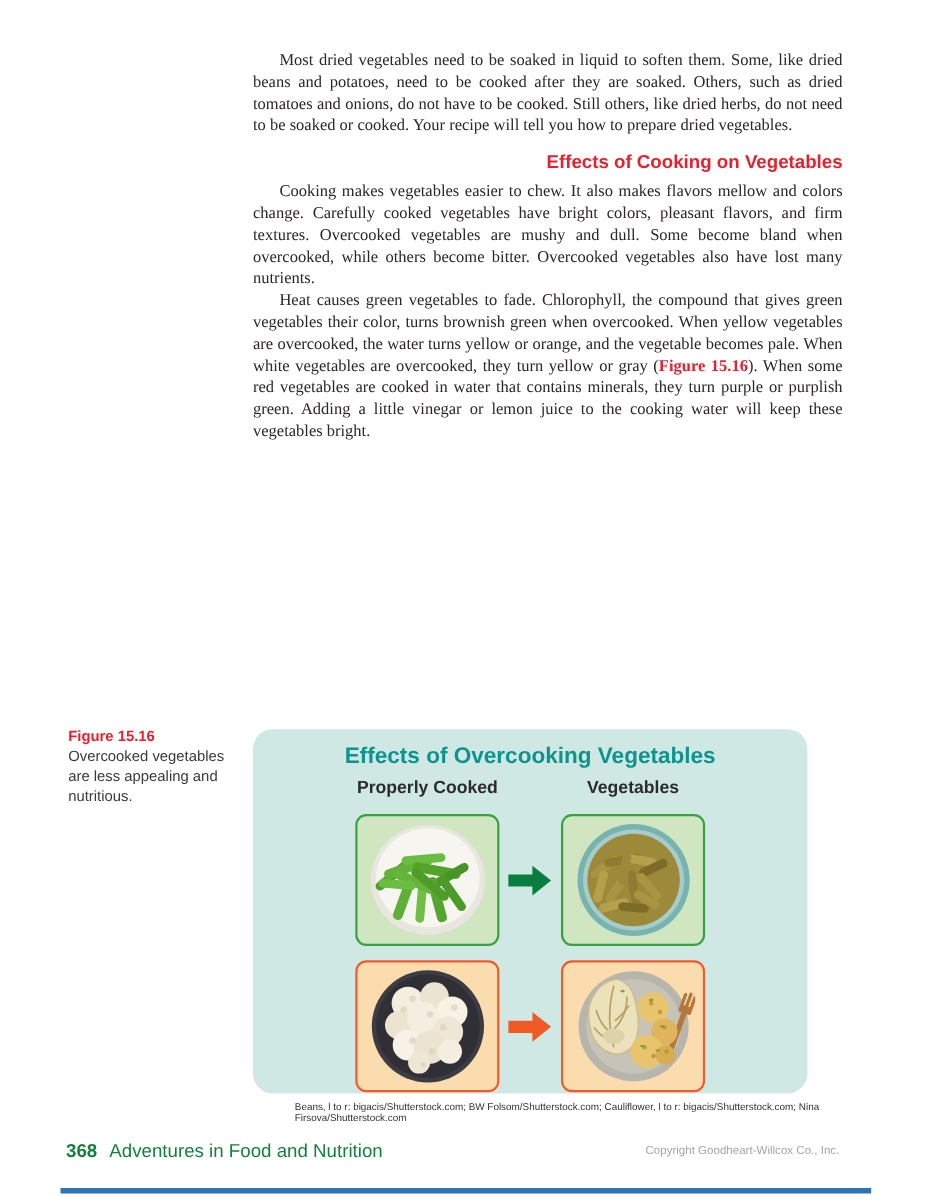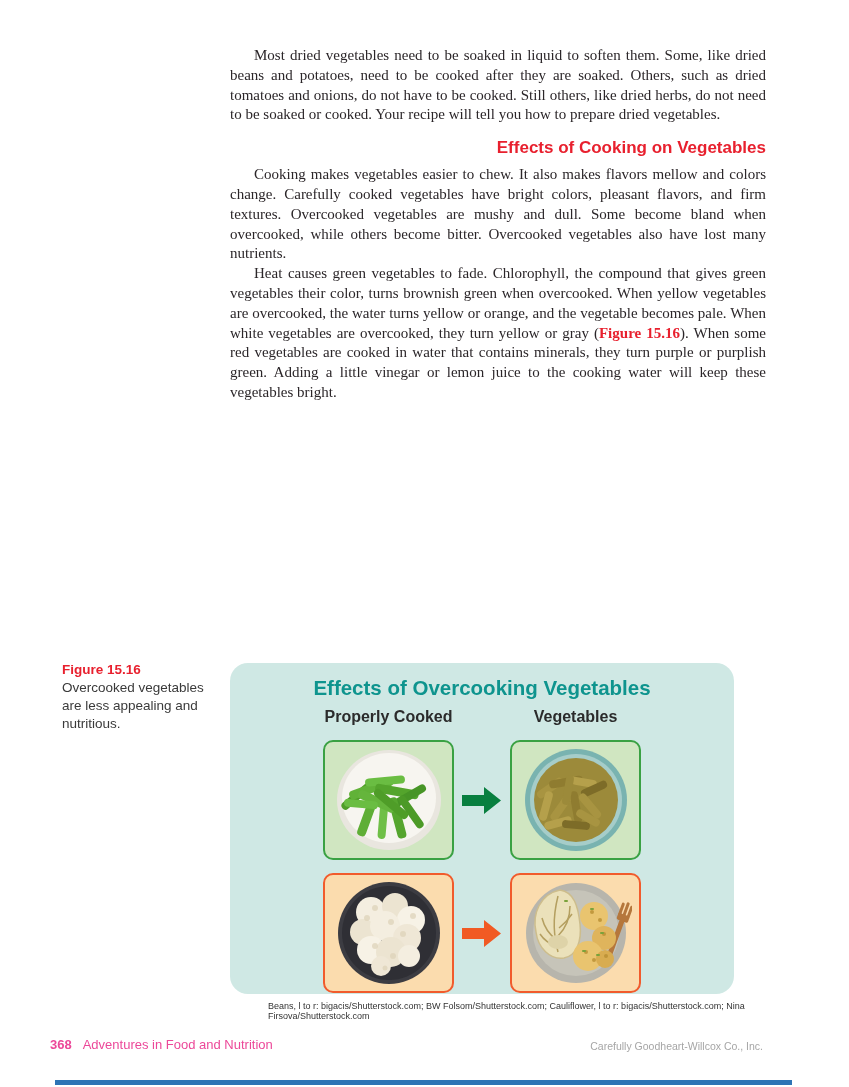--- a/index.html
+++ b/index.html
@@ -115,25 +115,25 @@
     top: 1001px;
     width: 533px;
     font-family: "Liberation Sans", sans-serif;
     font-size: 9px;
     color: #333333;
     margin-left: 21px;
   }
 
   .footer-left {
     position: absolute;
-    left: 50px;
+    left: 60px;
     top: 1037px;
     font-family: "Liberation Sans", sans-serif;
-    font-size: 13px;
-    color: #ec4899;
+    font-size: 17px;
+    color: #15803d;
   }
   .footer-left .pagenum { font-weight: bold; margin-right: 11px; }
   .footer-right {
     position: absolute;
     right: 86px;
     top: 1040px;
     font-family: "Liberation Sans", sans-serif;
     font-size: 10.5px;
     color: #a6a6a6;
   }
@@ -295,17 +295,17 @@
         </svg>
       </div>
     </div>
   </div>
 
   <div class="credit">Beans, l to r: bigacis/Shutterstock.com; BW Folsom/Shutterstock.com; Cauliflower, l to r: bigacis/Shutterstock.com; Nina Firsova/Shutterstock.com</div>
 
   <div class="footer-left">
     <span class="pagenum">368</span><span>Adventures in Food and Nutrition</span>
   </div>
-  <div class="footer-right">Carefully Goodheart-Willcox Co., Inc.</div>
+  <div class="footer-right">Copyright Goodheart-Willcox Co., Inc.</div>
 
   <div class="bottom-bar"></div>
 
 </div>
 
 </body></html>

